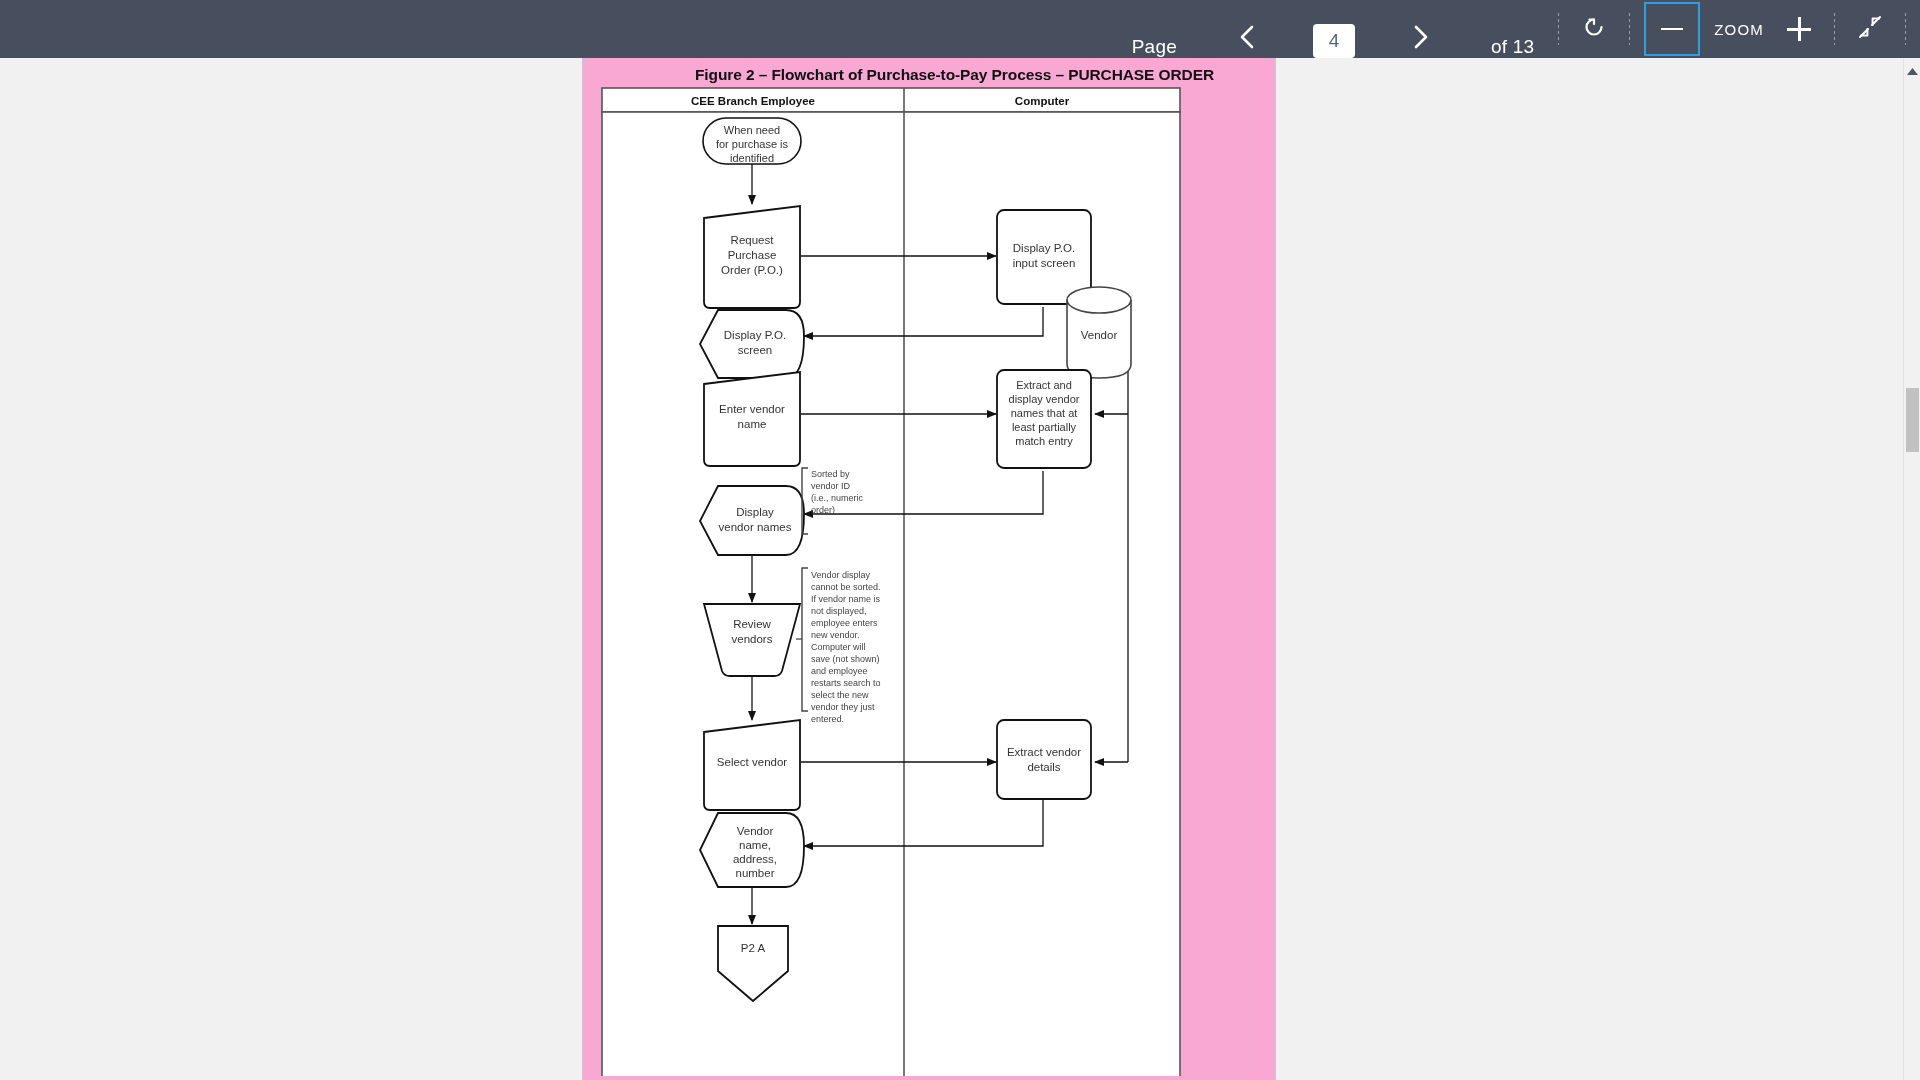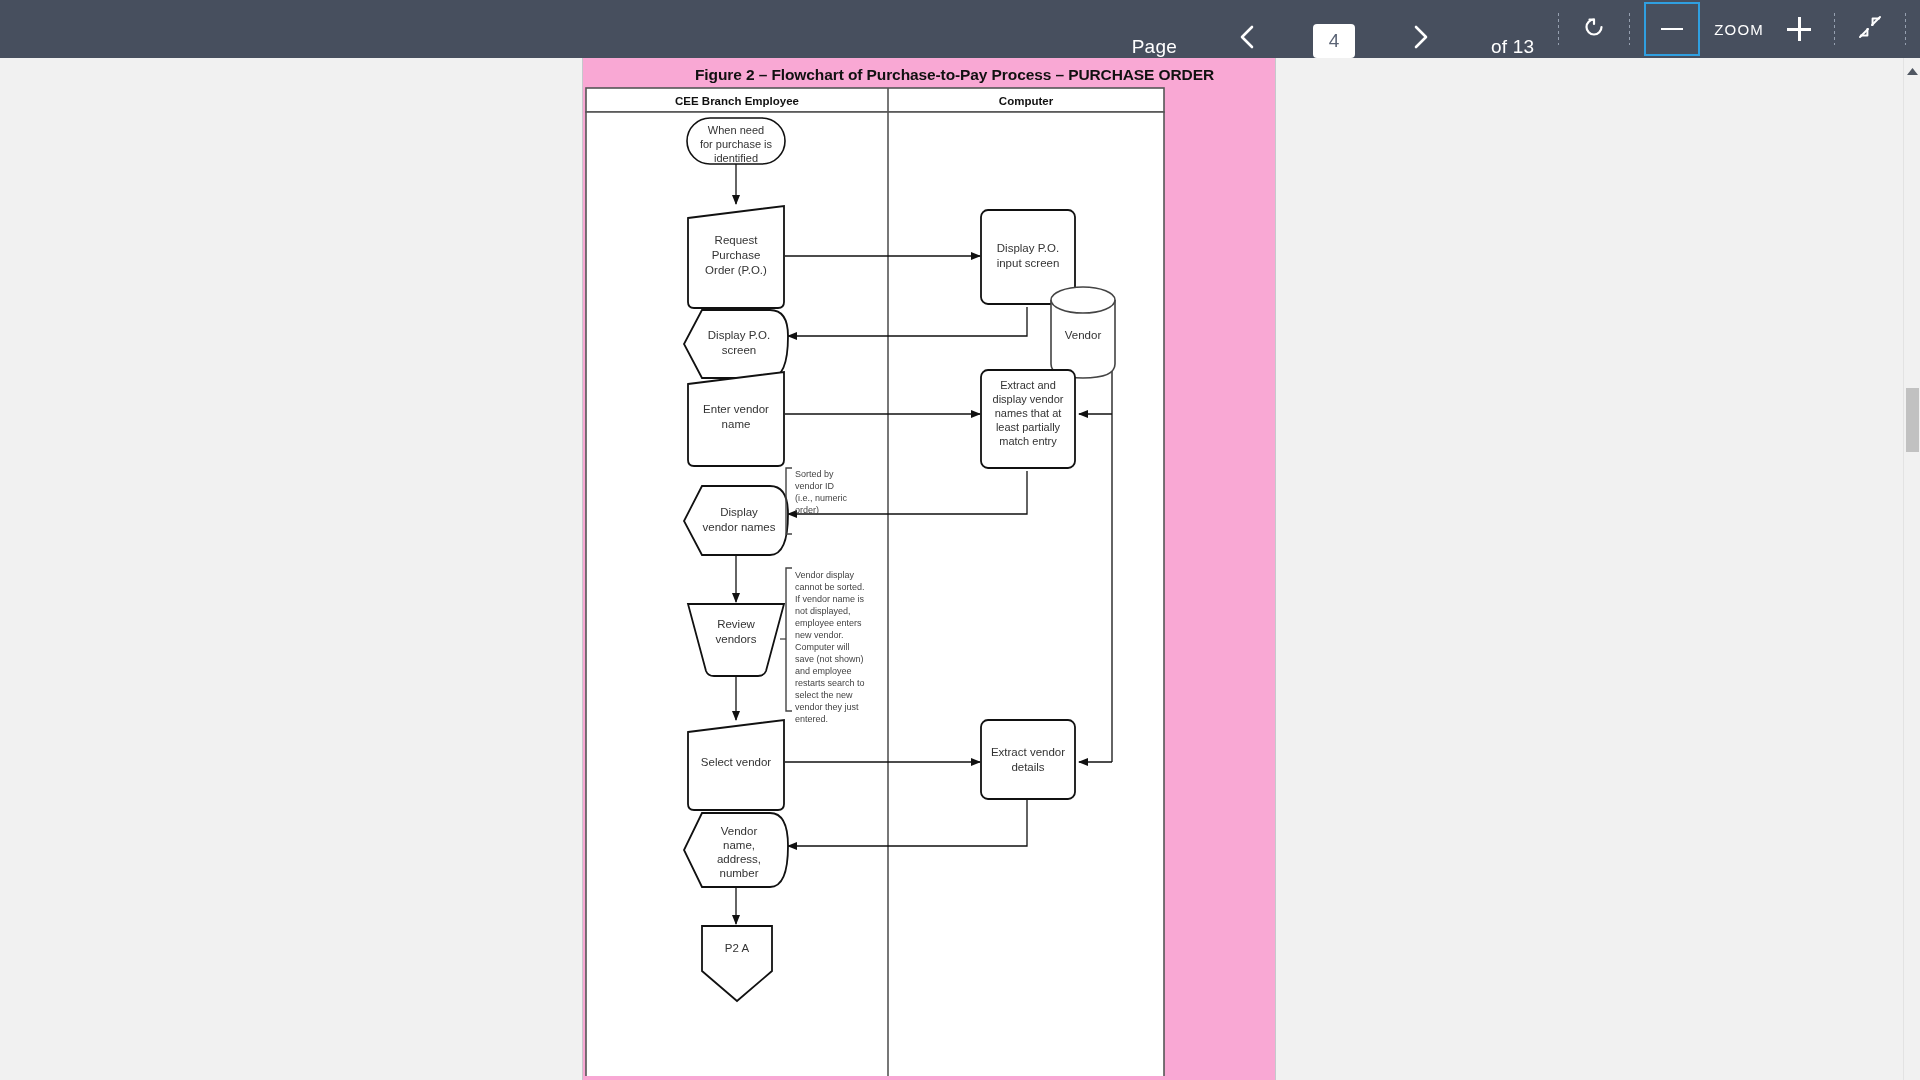--- a/index.html
+++ b/index.html
@@ -200,21 +200,21 @@
   </div>
 
   <div class="sep"></div>
 </div>
 
 <div class="viewer">
   <div class="page">
 
     <div class="fig-title" style="left:112px;top:8px;">Figure 2 – Flowchart of Purchase-to-Pay Process – PURCHASE ORDER</div>
 
-    <div class="chart-wrap" style="left:1px;top:28px;">
+    <div class="chart-wrap" style="left:17px;top:28px;">
       <svg width="818" height="990" viewBox="0 0 818 990">
         <defs>
           <marker id="arrow" markerWidth="10" markerHeight="8" refX="9" refY="4" orient="auto" markerUnits="userSpaceOnUse">
             <path d="M0,0 L10,4 L0,8 z" fill="#111"></path>
           </marker>
         </defs>
 
         <g>
           <rect x="2" y="2" width="578" height="24" fill="#ffffff" stroke="#555" stroke-width="1.6"></rect>
           <line x1="304" y1="2" x2="304" y2="26" stroke="#555" stroke-width="1.6"></line>

